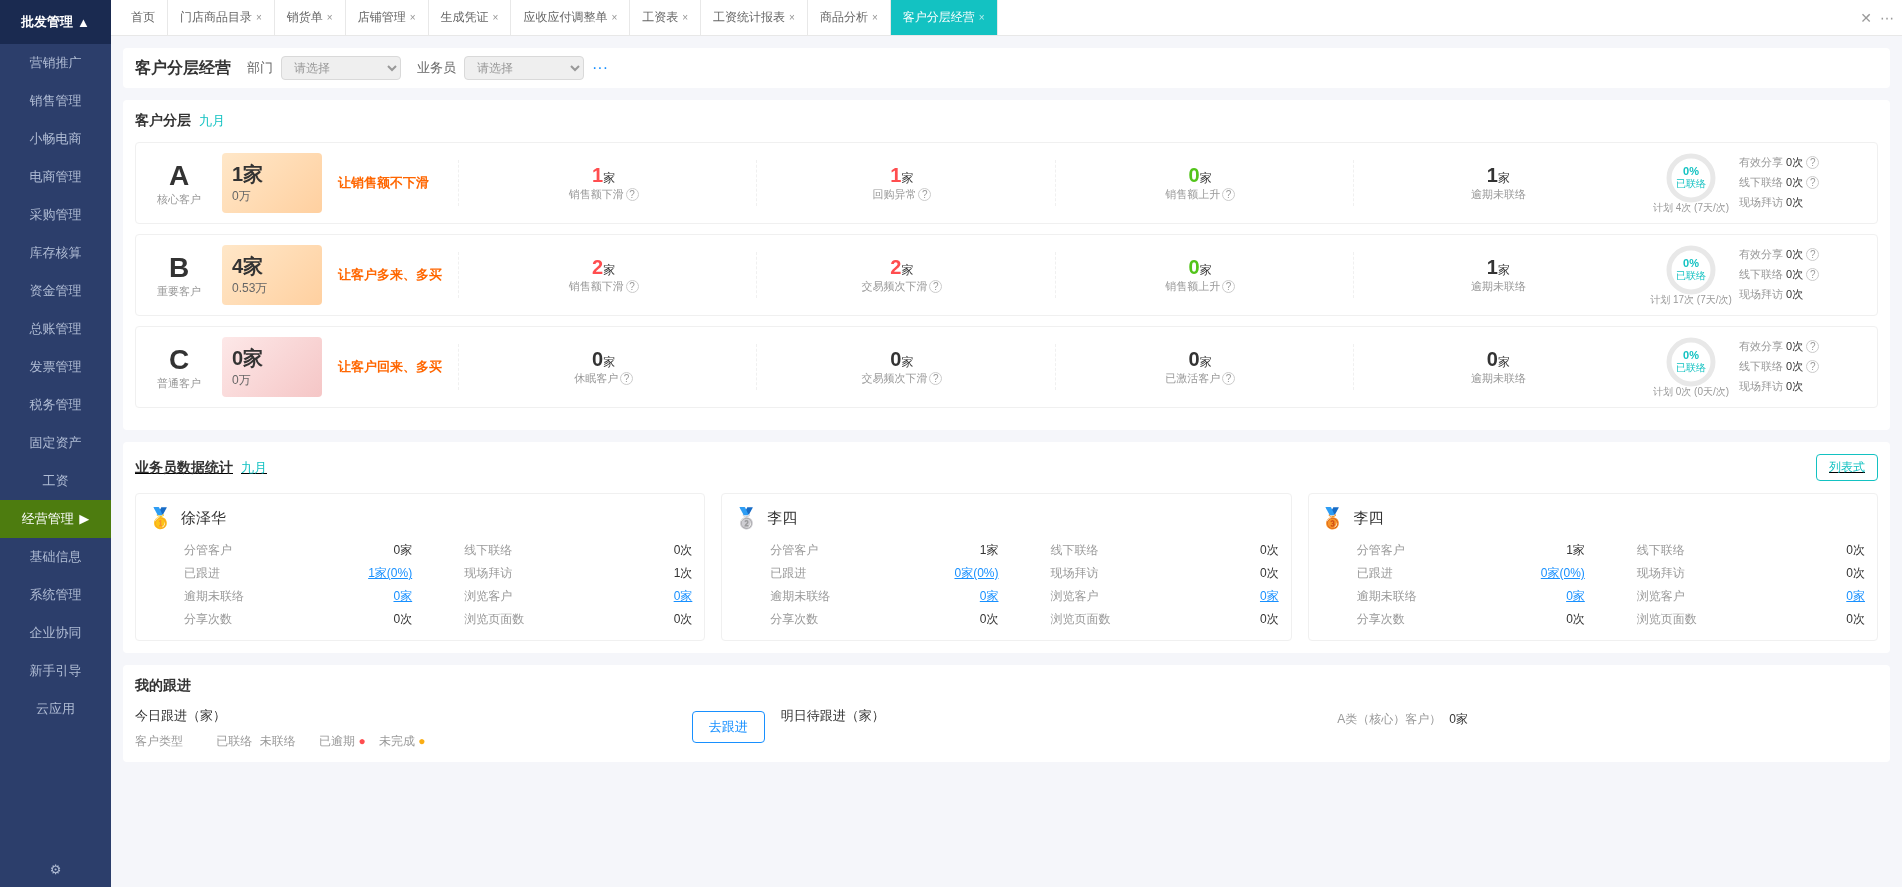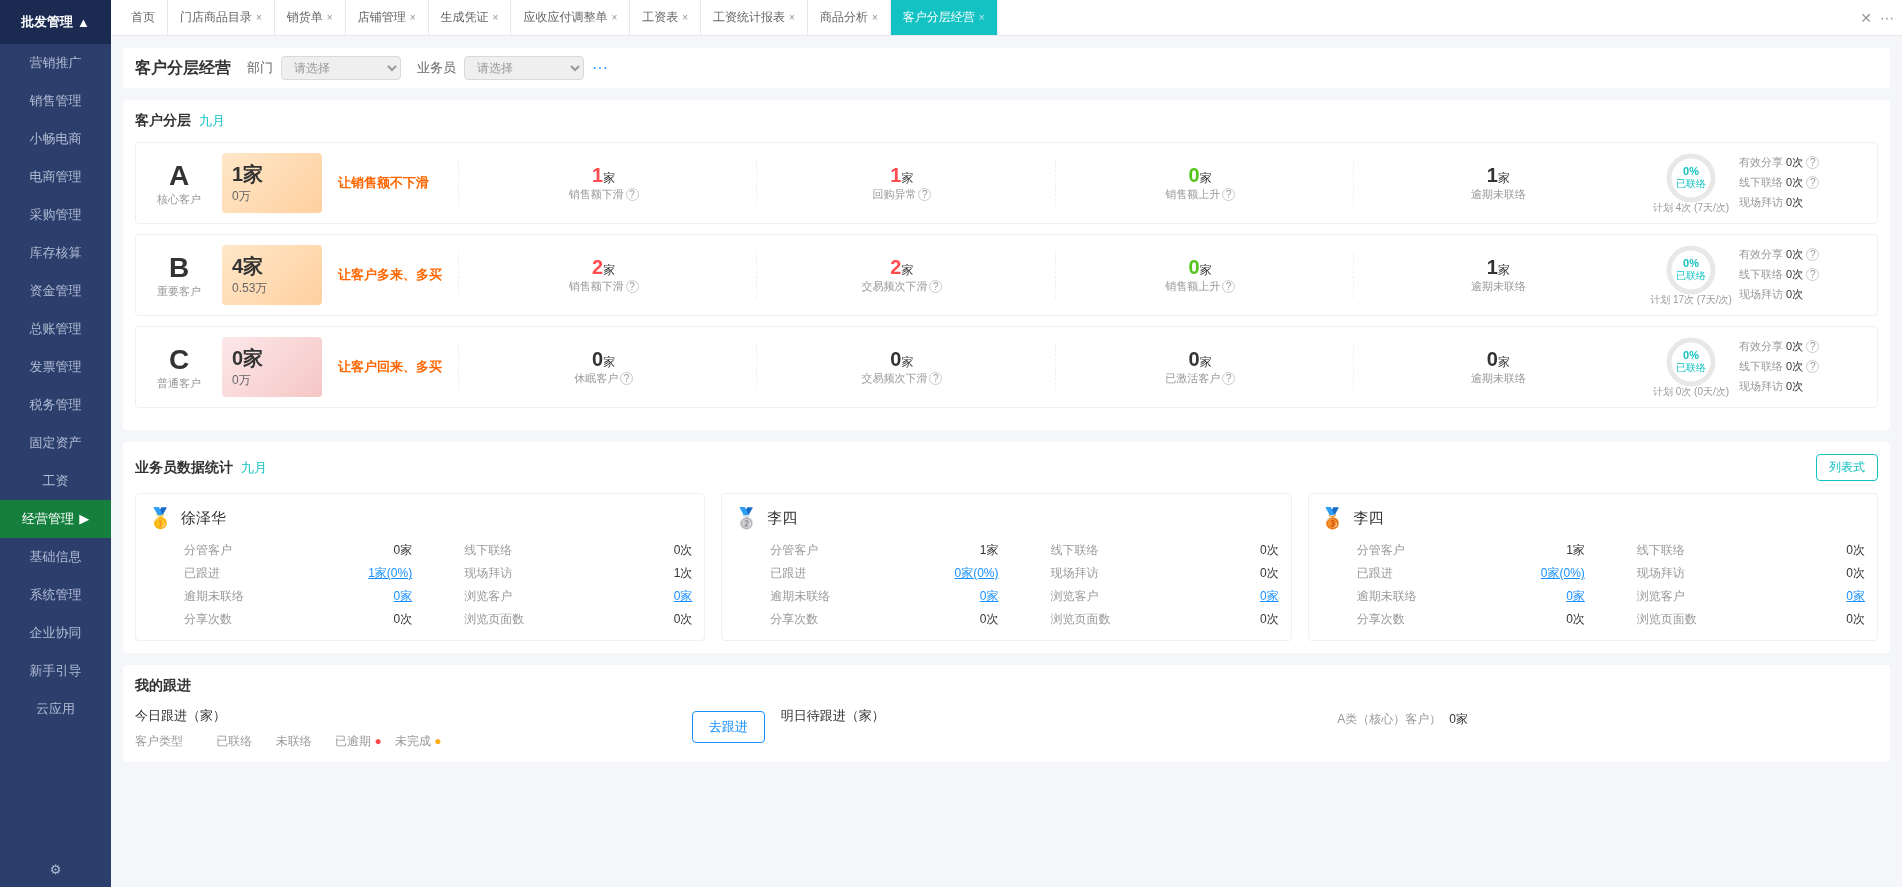--- a/index.html
+++ b/index.html
@@ -33,21 +33,21 @@
     }
     .sidebar-item {
       width: 100%;
       padding: 10px 5px;
       text-align: center;
       color: #b0bcd4;
       font-size: 13px;
       cursor: pointer;
       transition: background 0.2s;
     }
-    .sidebar-item.active { background: #15803d; color: #fff; font-family: Liberation Serif, serif; }
+    .sidebar-item.active { background: #4d7c0f; color: #fff; }
     .sidebar-bottom {
       margin-top: auto;
       width: 100%;
       padding: 10px 5px;
       text-align: center;
       color: #b0bcd4;
       cursor: pointer;
     }
 
     
@@ -340,20 +340,21 @@
       cursor: pointer;
     }
 
     
     .donut-svg { transform: rotate(-90deg); }
 
     .section-header-row {
       display: flex;
       align-items: center;
       justify-content: space-between;
+      text-decoration: underline;
     }
   </style>
 </head>
 <body>
 
 <div class="sidebar">
   <div class="sidebar-header">
     <span>批发管理</span>
     <span>▲</span>
   </div>
@@ -819,21 +820,21 @@
 
     <div class="followup-section">
       <div class="followup-header">我的跟进</div>
       <div style="display:grid; grid-template-columns: 1fr auto 1fr 1fr; gap:16px; align-items:start;">
 
         <div>
           <div class="followup-col-title">今日跟进（家）</div>
           <div style="font-size:12px;color:#999;margin-top:4px;">
             <span>客户类型</span>
             <span style="margin-left:30px;">已联络</span>
-            <span style="margin-left:20px;text-align:right;">未联络</span>
+            <span style="margin-left:4px;text-align:right;">未联络</span>
             <span style="margin-left:20px;">已逾期 <span style="color:#ff4d4f;">●</span></span>
             <span style="margin-left:10px;">未完成 <span style="color:#faad14;">●</span></span>
           </div>
         </div>
 
         <div style="display:flex;align-items:center;justify-content:center;padding-top:4px;">
           <button class="followup-btn">去跟进</button>
         </div>
 
         <div>

